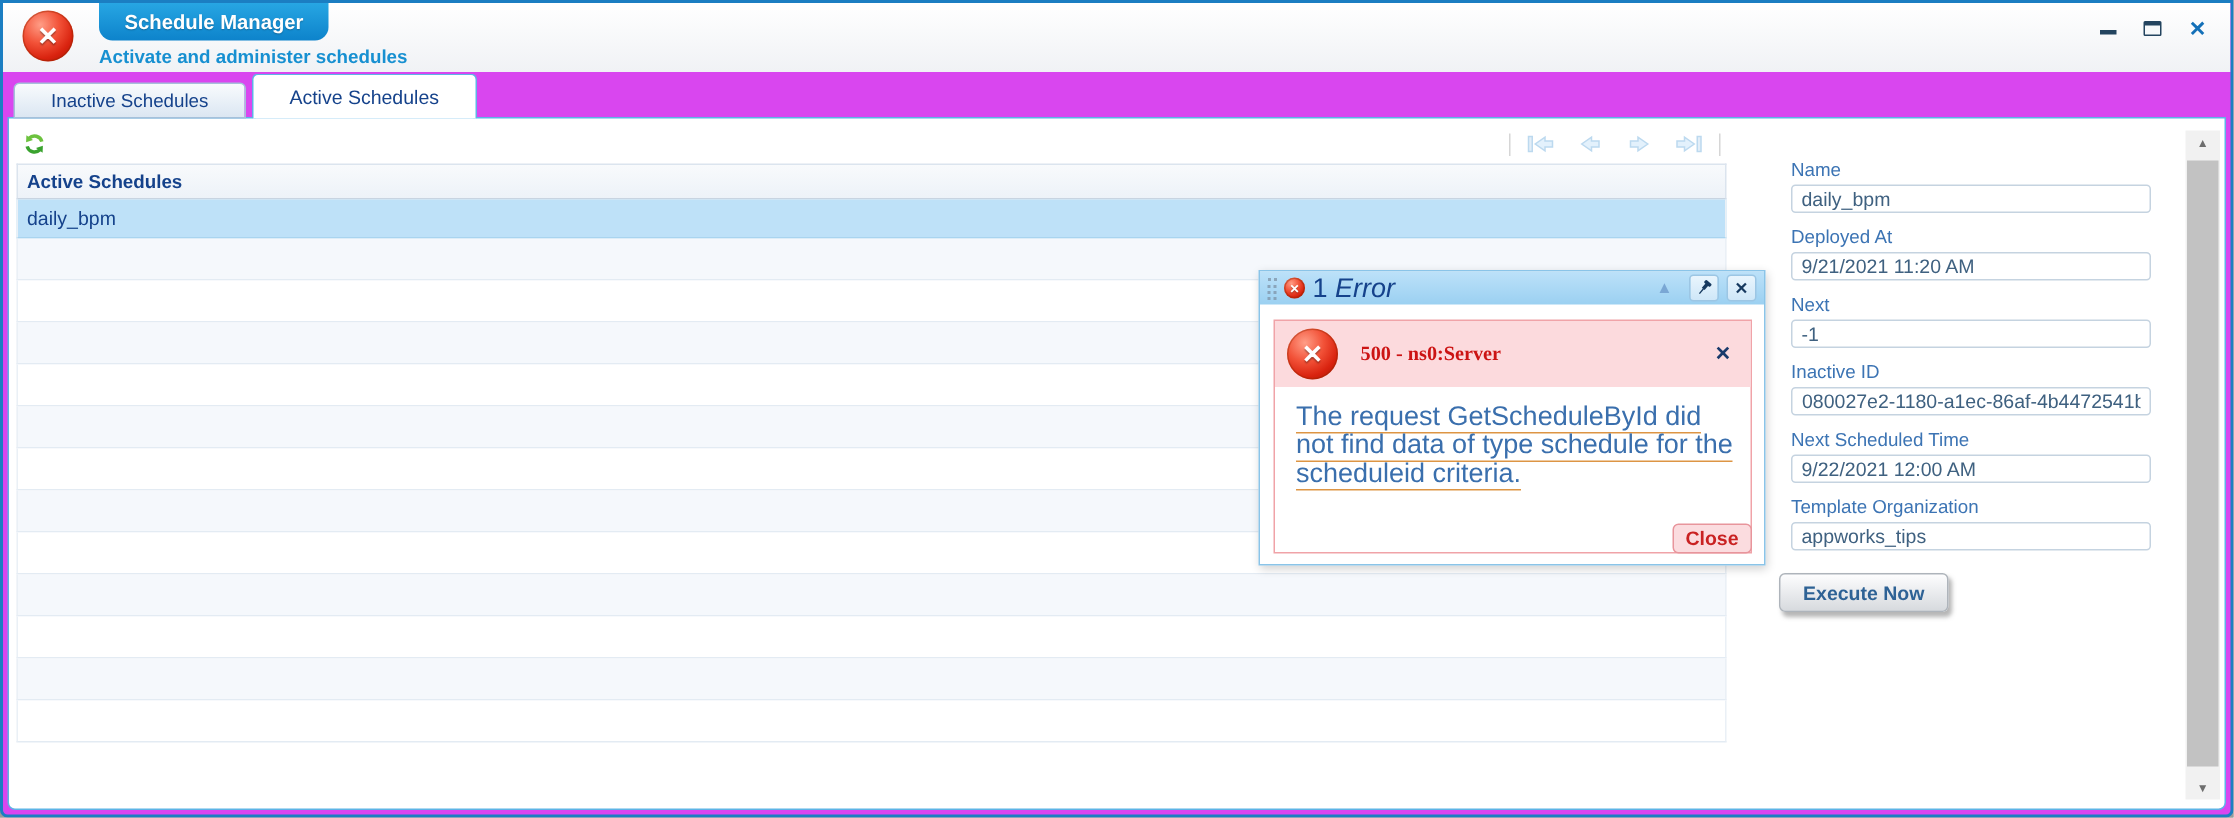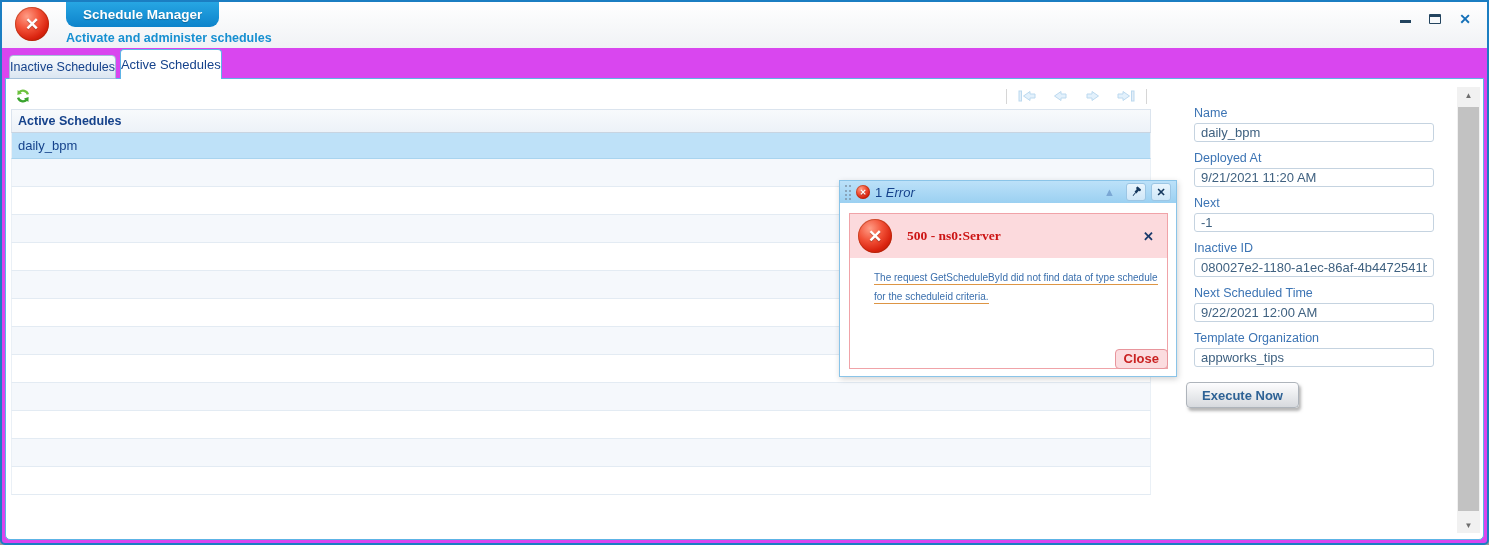--- a/index.html
+++ b/index.html
@@ -20,21 +20,21 @@
     background:linear-gradient(#27a6e3,#0d83cb); border-radius:0 0 9px 9px;
     color:#fff; font-weight:bold; font-size:13.5px; text-shadow:0 1px 1px rgba(0,0,0,.25); }
   .subtitle { position:absolute; left:64px; top:29px; color:#1790d1; font-weight:bold; font-size:12.5px; }
   .win-controls { position:absolute; right:14px; top:9px; display:flex; gap:14px; align-items:center; }
   .win-btn { width:16px; height:15px; display:flex; align-items:center; justify-content:center; cursor:pointer; }
   .glyph-min { width:11px; height:3px; background:#23445f; margin-top:6px; }
   .glyph-max { width:12px; height:10px; border:1px solid #23445f; border-top:3px solid #23445f; border-radius:1px; background:#f6f8fa; }
   .glyph-close::before { content:"\2715"; color:#1470b8; font-weight:bold; font-size:14px; }
   
   .tabs { position:absolute; top:46px; left:7px; height:31px; display:flex; gap:4px; align-items:flex-end; z-index:5; }
-  .tab { padding:0 0; color:#15428b; font-size:12.5px; border-radius:4px 4px 0 0; cursor:pointer; }
+  .tab { padding:0 24px; color:#15428b; font-size:12.5px; border-radius:4px 4px 0 0; cursor:pointer; }
   .tab.inactive { height:24px; line-height:23px; background:linear-gradient(#f8fbfd,#dbe6f2); border:1px solid #a5c0da; }
   .tab.active { height:30px; line-height:29px; background:#fff; border:1px solid #5db4e6; border-bottom:none; font-size:13px; z-index:6; }
   
   .content { position:absolute; top:76px; left:3px; right:3px; bottom:3px;
     border:1px solid #5db4e6; border-radius:0 0 5px 5px; background:#fff; }
   
   .grid { position:absolute; left:5px; top:5px; width:1140px; }
   .toolbar { position:relative; height:25px; }
   .refresh-btn { position:absolute; left:2px; top:2px; width:20px; height:20px; display:flex;
     align-items:center; justify-content:center; cursor:pointer; border:1px solid transparent; border-radius:3px; }
@@ -66,34 +66,34 @@
   .sb-up { top:0; } .sb-up::before { content:"\25B2"; }
   .sb-down { bottom:0; } .sb-down::before { content:"\25BC"; }
   .sb-thumb { position:absolute; left:1px; right:1px; top:20px; height:404px; background:#c2c2c2; cursor:grab; }
   
   .popup { position:absolute; left:833px; top:101px; width:338px; height:197px; background:#fff;
     border:1px solid #8ac4e8; box-shadow:1px 2px 6px rgba(0,0,0,.18); z-index:20; }
   .popup-header { height:22px; background:linear-gradient(#bce1f9,#9bd0f1); display:flex;
     align-items:center; padding:0 5px; gap:5px; }
   .grip { width:6px; height:15px; border-left:2px dotted #7f94a8; border-right:2px dotted #7f94a8; opacity:.75; cursor:move; }
   .mini-ball { width:14px; height:14px; font-size:8px; }
-  .popup-title { flex:1; color:#15428b; font-size:13px; }
+  .popup-title { flex:1; color:#15428b; font-size:18px; }
   .popup-title .it { font-style:italic; }
   .collapse { color:#7aa7d4; font-size:11px; cursor:pointer; margin-right:6px; }
   .collapse::before { content:"\25B2"; }
   .hdr-btn { width:20px; height:18px; background:linear-gradient(#e9f5fd,#cfe7f8); border:1px solid #9cc6e4;
     border-radius:3px; display:flex; align-items:center; justify-content:center; cursor:pointer; }
   .hdr-close::before { content:"\2715"; color:#16395f; font-weight:bold; font-size:11px; }
   .err-box { position:absolute; left:9px; top:32px; width:319px; height:156px; border:1px solid #f0a3a8; background:#fff; }
   .err-band { height:44px; background:#fcdadd; display:flex; align-items:center;font-family:Liberation Serif, serif; }
   .band-ball { width:34px; height:34px; font-size:17px; margin-left:8px; }
   .err-title { margin-left:15px; color:#cc1414; font-weight:bold; font-size:13.5px; flex:1; }
   .err-close { margin-right:13px; cursor:pointer; }
   .err-close::before { content:"\2715"; color:#1a3a6b; font-weight:bold; font-size:13px; }
-  .err-msg { margin:10px 14px 0 24px; width:292px; font-size:10px; color:#3a6fad; line-height:19px; }
+  .err-msg { margin:10px 14px 0 14px; width:292px; font-size:18px; color:#3a6fad; line-height:19px; }
   .err-msg span { border-bottom:1px solid #dd9544; padding-bottom:1px; }
   .close-btn { position:absolute; right:-1px; bottom:-1px; background:#fbdcdf; border:1px solid #e8959c;
     border-radius:4px; padding:1px 8px 2px 8px; font-weight:bold; font-size:13px; color:#c92222;
     cursor:pointer; font-family:"Liberation Sans", sans-serif; }
 </style>
 </head>
 <body>
 
 <div class="window">
 

